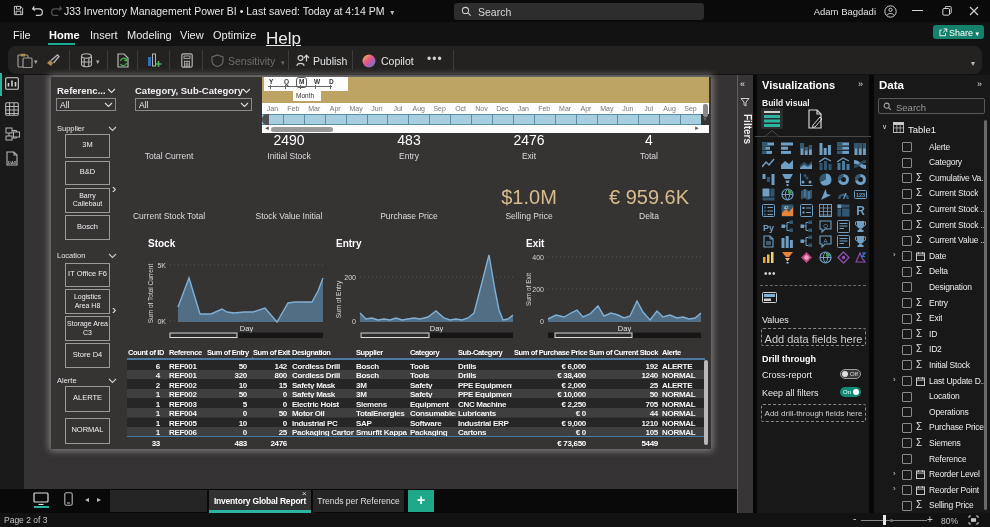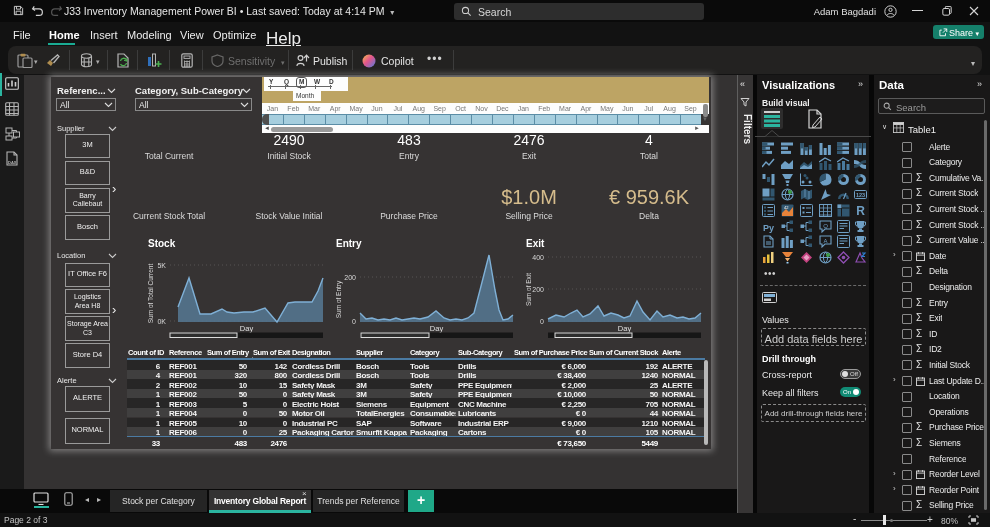--- a/index.html
+++ b/index.html
@@ -1015,21 +1015,20 @@
   <div class="abs" style="left:34px;top:506px;width:15px;height:2px;background:#2bb5a0;"></div>
   <div class="abs" style="left:64px;top:492px;">
       <svg width="9" height="14" viewBox="0 0 9 14" fill="none" stroke="#b5b5b5" stroke-width="1.1">
         <rect x="0.8" y="0.8" width="7.4" height="12.4" rx="1.5"></rect>
         <path d="M3 11 H6"></path>
       </svg>
     </div>
   <div class="abs" style="left:85px;top:495px;font-size:8px;color:#bbb;">◂</div>
   <div class="abs" style="left:97px;top:495px;font-size:8px;color:#bbb;">▸</div>
   <div class="abs" style="left:110px;top:490px;width:97px;height:22px;background:#252525;"></div>
-  <div class="abs" style="left:110px;top:490px;width:97px;height:22px;text-align:center;line-height:22px;font-size:8.5px;color:#e0e0e0;white-space:nowrap;">Stock per Category</div>
   <div class="abs" style="left:209px;top:490px;width:102px;height:22px;background:#333232;"></div>
   <div class="abs" style="left:209px;top:490px;width:102px;height:22px;text-align:center;line-height:22px;font-size:8.5px;font-weight:bold;letter-spacing:-0.2px;color:#fff;white-space:nowrap;">Inventory Global Report</div>
   <div class="abs" style="left:302px;top:489px;font-size:8px;color:#ddd;">×</div>
   <div class="abs" style="left:209px;top:510px;width:102px;height:2.5px;background:#2bb5a0;"></div>
   <div class="abs" style="left:313px;top:490px;width:91px;height:22px;background:#252525;"></div>
   <div class="abs" style="left:313px;top:490px;width:91px;height:22px;text-align:center;line-height:22px;font-size:8.5px;color:#e0e0e0;white-space:nowrap;">Trends per Reference</div>
   <div class="abs" style="left:408px;top:490px;width:26px;height:22px;background:#1fa888;"></div>
   <div class="abs" style="left:408px;top:490px;width:26px;height:22px;text-align:center;line-height:20px;font-size:14px;font-weight:bold;color:#fff;">+</div>
   <div class="abs" style="left:4px;top:515px;font-size:8.5px;color:#c5c5c5;">Page 2 of 3</div>
   <div class="abs" style="left:853px;top:513px;font-size:10px;color:#ccc;">-</div>

